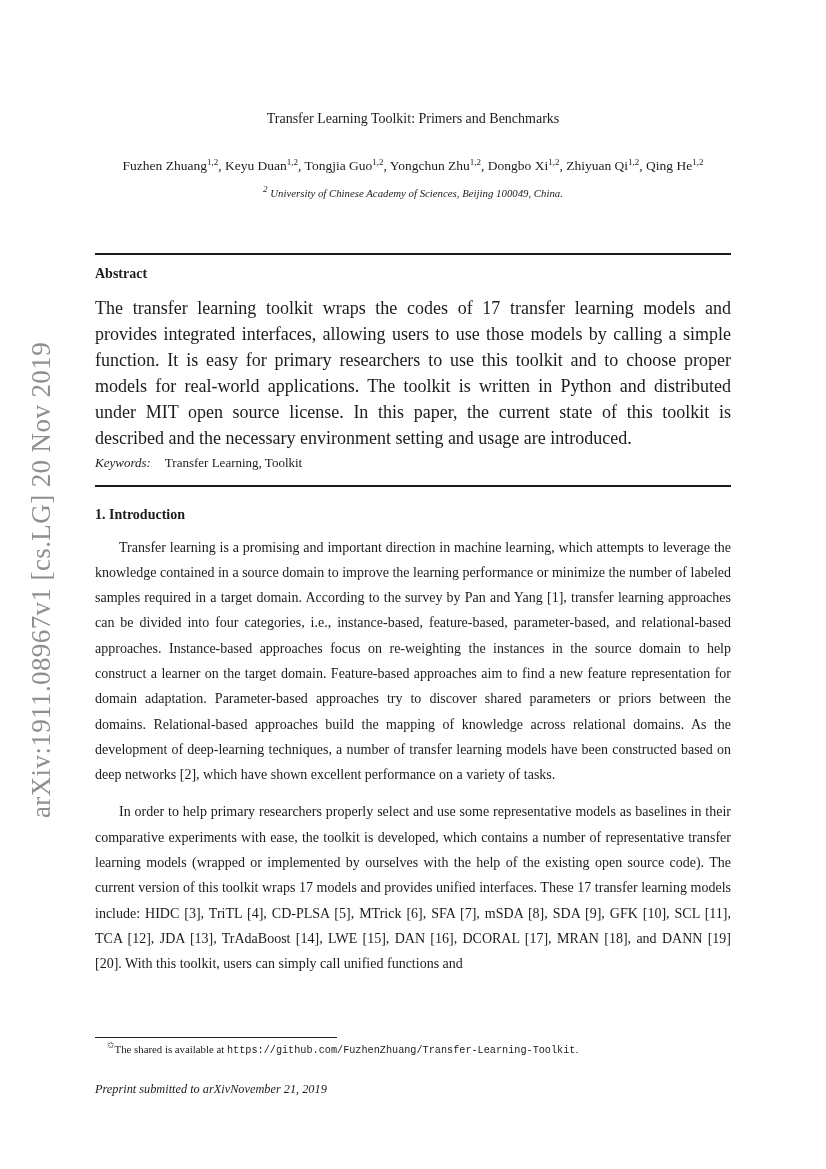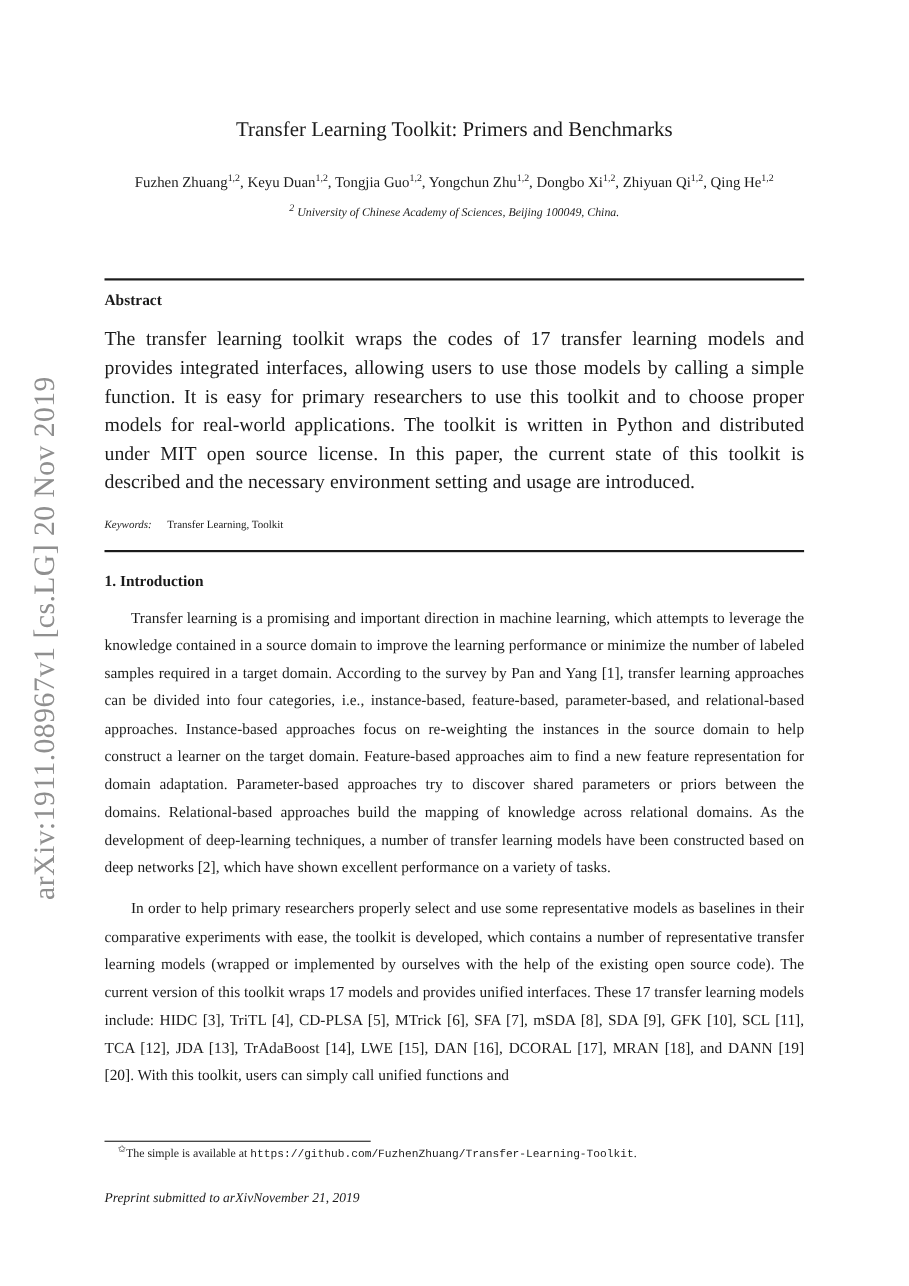--- a/index.html
+++ b/index.html
@@ -20,21 +20,21 @@
     font-size:27px;
     color:#8f8f8f;
     letter-spacing:0.4px;
   }
   .content {
     position:absolute; left:95px; top:0; width:636px;
   }
   .title {
     margin:106px 0 0 0;
     text-align:center;
-    font-size:19px;
+    font-size:14px;
     font-weight:normal;
     line-height:26px;
   }
   .authors {
     margin-top:23px;
     text-align:center;
     font-size:13.5px;
     line-height:22px;
     padding:0 6px;
   }
@@ -55,22 +55,22 @@
     font-weight:bold;
     font-size:14px;
   }
   .abstract-body {
     margin-top:13px;
     text-align:justify;
     font-size:18px;
     line-height:26px;
   }
   .keywords {
-    margin-top:16px;
-    font-size:10px;
+    margin-top:1px;
+    font-size:13px;
     line-height:22px;
   }
   .keywords-label { font-style:italic; margin-right:14px; }
   .abstract-rule-bottom { margin-top:11px; }
   .section-heading {
     margin-top:20px;
     font-weight:bold;
     font-size:14px;
   }
   .para {
@@ -131,21 +131,21 @@
 
     <p class="para">Transfer learning is a promising and important direction in machine learning, which attempts to leverage the knowledge contained in a source domain to improve the learning performance or minimize the number of labeled samples required in a target domain. According to the survey by Pan and Yang [1], transfer learning approaches can be divided into four categories, i.e., instance-based, feature-based, parameter-based, and relational-based approaches. Instance-based approaches focus on re-weighting the instances in the source domain to help construct a learner on the target domain. Feature-based approaches aim to find a new feature representation for domain adaptation. Parameter-based approaches try to discover shared parameters or priors between the domains. Relational-based approaches build the mapping of knowledge across relational domains. As the development of deep-learning techniques, a number of transfer learning models have been constructed based on deep networks [2], which have shown excellent performance on a variety of tasks.</p>
 
     <p class="para">In order to help primary researchers properly select and use some representative models as baselines in their comparative experiments with ease, the toolkit is developed, which contains a number of representative transfer learning models (wrapped or implemented by ourselves with the help of the existing open source code). The current version of this toolkit wraps 17 models and provides unified interfaces. These 17 transfer learning models include: HIDC [3], TriTL [4], CD-PLSA [5], MTrick [6], SFA [7], mSDA [8], SDA [9], GFK [10], SCL [11], TCA [12], JDA [13], TrAdaBoost [14], LWE [15], DAN [16], DCORAL [17], MRAN [18], and DANN [19] [20]. With this toolkit, users can simply call unified functions and</p>
 
   </div>
 
   <div class="footnote-block">
     <hr class="footnote-rule">
     <div class="footnote-text">
-      <sup>✩</sup><span>The simple is available at </span><a class="footnote-url" href="#">https://github.com/FuzhenZhuang/Transfer-Learning-Toolkit</a><span>.</span>
+      <sup>✩</sup><span>The shared is available at </span><a class="footnote-url" href="#">https://github.com/FuzhenZhuang/Transfer-Learning-Toolkit</a><span>.</span>
     </div>
   </div>
 
   <div class="footer">
     <span>Preprint submitted to arXiv</span>
     <span>November 21, 2019</span>
   </div>
 
 </div>
 

